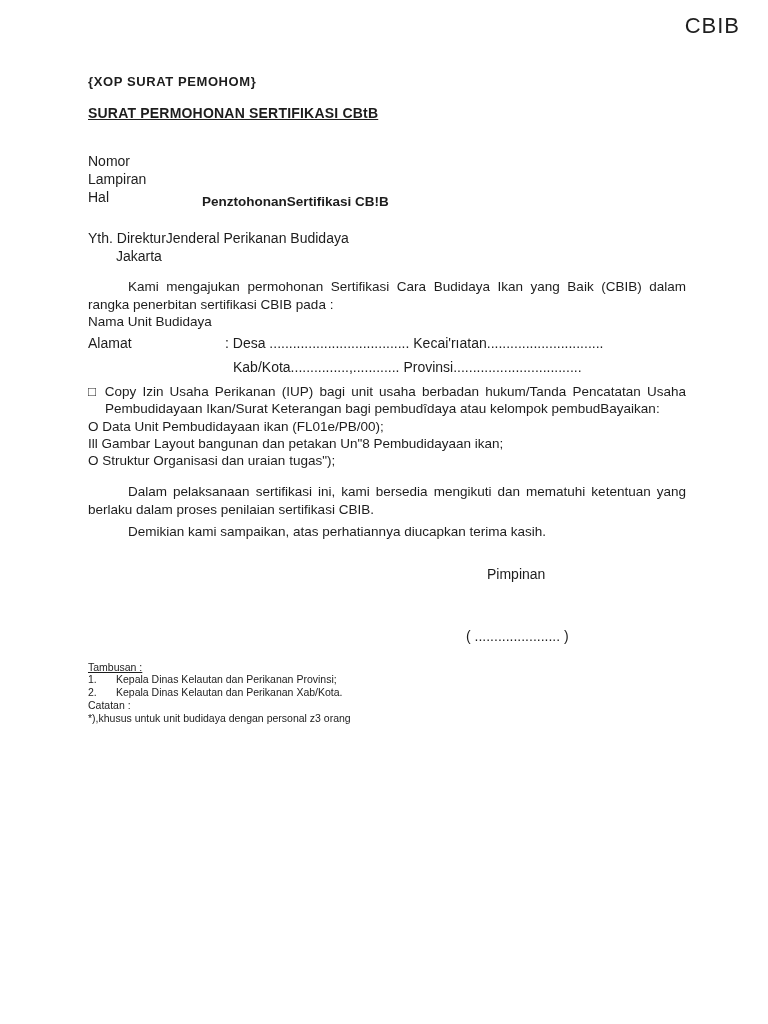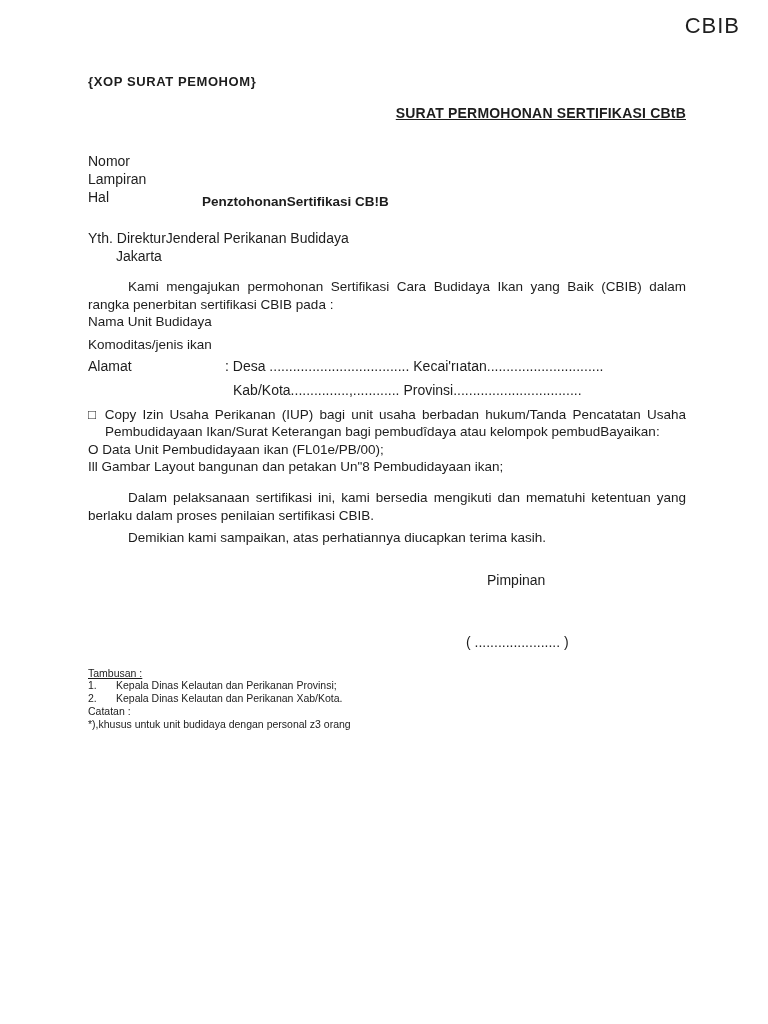--- a/index.html
+++ b/index.html
@@ -22,21 +22,21 @@
     color: #1f1f1f;
   }
   .content { padding: 74px 82px 0 88px; }
 
   .letterhead {
     font-weight: bold;
     font-size: 13px;
     letter-spacing: 0.6px;
   }
   .doc-title {
-    text-align: right;
+    text-align: left;
     font-weight: bold;
     font-size: 14px;
     text-decoration: underline;
     margin-top: 16px;
     letter-spacing: 0.2px;
   }
 
   .meta { margin-top: 32px; font-size: 14px; }
   .meta-line { height: 18px; }
   .hal-line { display: flex; align-items: baseline; height: 22px; }
@@ -102,33 +102,33 @@
     </div>
 
     <div class="recipient">
       <div>Yth. DirekturJenderal Perikanan Budidaya</div>
       <div class="recipient-line2">Jakarta</div>
     </div>
 
     <p class="para justify indent opening">Kami mengajukan permohonan Sertifikasi Cara Budidaya Ikan yang Baik (CBIB) dalam rangka penerbitan sertifikasi CBIB pada :</p>
 
     <div class="field-nama">Nama Unit Budidaya</div>
-    <div class="field-komoditas">Komoditas/jenis ikan</div>
 
     <div class="alamat-row">
       <span class="alamat-label">Alamat</span>
       <span>: Desa .................................... Kecai'rıatan..............................</span>
     </div>
     <div class="alamat-line2">Kab/Kota...............,............ Provinsi.................................</div>
 
 
     <div class="req-group">
       <p class="req justify hang"><span>□</span> <span>Copy Izin Usaha Perikanan (IUP) bagi unit usaha berbadan hukum/Tanda Pencatatan Usaha Pembudidayaan Ikan/Surat Keterangan bagi pembudîdaya atau kelompok pembudBayaikan:</span></p>
       <p class="req"><span>O</span> <span>Data Unit Pembudidayaan ikan (FL01e/PB/00);</span></p>
       <p class="req"><span>Ill</span> <span>Gambar Layout bangunan dan petakan Un"8 Pembudidayaan ikan;</span></p>
+      <p class="req"><span>O</span> <span>Struktur Organisasi dan uraian tugas");</span></p>
     </div>
 
     <p class="para justify indent closing1">Dalam pelaksanaan sertifikasi ini, kami bersedia mengikuti dan mematuhi ketentuan yang berlaku dalam proses penilaian sertifikasi CBIB.</p>
     <p class="para indent closing2">Demikian kami sampaikan, atas perhatiannya diucapkan terima kasih.</p>
 
     <div class="sig-title">Pimpinan</div>
     <div class="sig-name-line">( ...................... )</div>
 
     <div class="footer">
       <div class="footer-label">Tambusan :</div>

